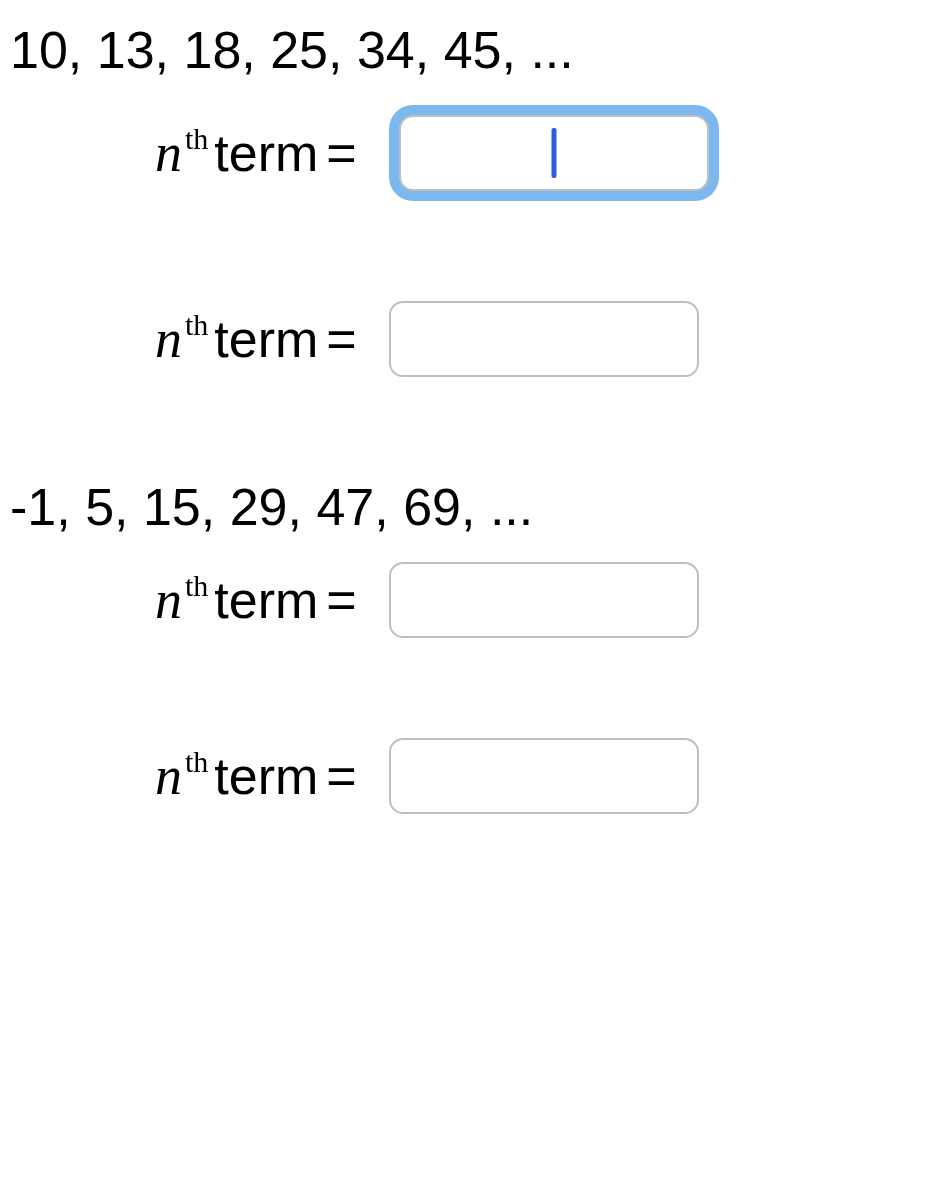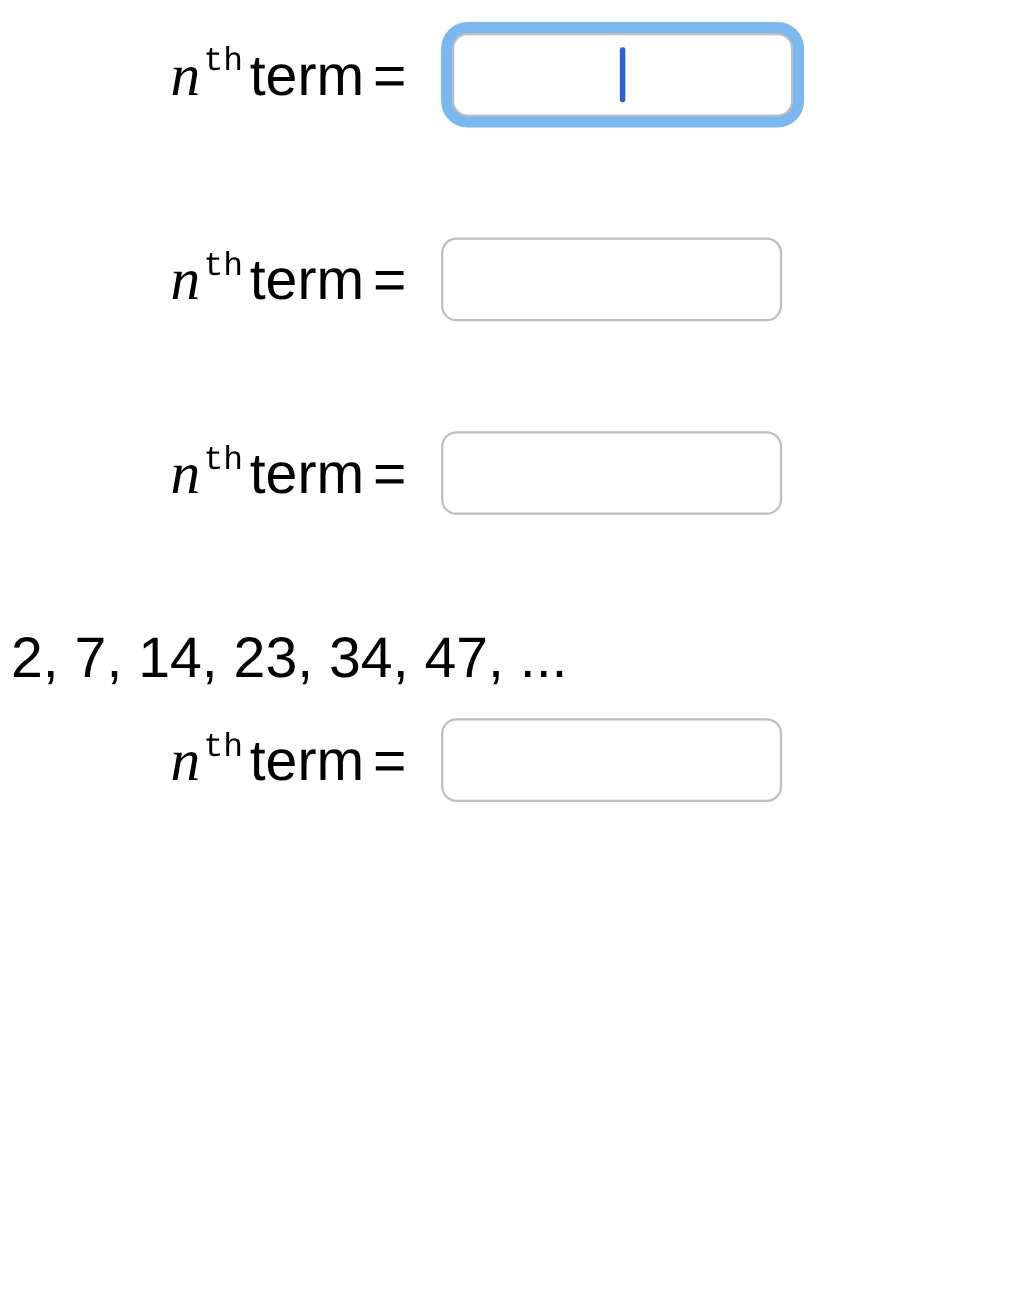--- a/index.html
+++ b/index.html
@@ -36,21 +36,21 @@
       display: flex;
       align-items: baseline;
       margin-right: 18px;
     }
     .nvar {
       font-family: 'Times New Roman', Times, serif;
       font-style: italic;
       font-size: 54px;
     }
     .sup {
-      font-family: Liberation Mono, monospace;
+      font-family: Liberation Serif, serif;
       font-size: 30px;
       position: relative;
       top: -22px;
       margin-left: 3px;
       margin-right: 6px;
       font-style: normal;
     }
     .equals {
       margin: 0 14px 0 8px;
     }
@@ -89,20 +89,21 @@
       height: 50px;
       background: #2b5fd9;
       border-radius: 2px;
       pointer-events: none;
     }
   </style>
 </head>
 <body>
 
 <div class="problem">
+  <div class="sequence">10, 13, 18, 25, 34, 45, ...</div>
   <div class="answer-row">
     <span class="nth-label">
       <span class="nvar">n</span>
       <span class="sup">th</span>
       <span>term</span>
       <span class="equals">=</span>
     </span>
     <span class="input-wrap focused">
       <input class="answer-input" type="text" value="" style="">
       <span class="caret"></span>
@@ -118,35 +119,35 @@
       <span>term</span>
       <span class="equals">=</span>
     </span>
     <span class="input-wrap">
       <input class="answer-input" type="text" value="" style="">
     </span>
   </div>
 </div>
 
 <div class="problem">
+  <div class="sequence">-1, 5, 15, 29, 47, 69, ...</div>
   <div class="answer-row">
     <span class="nth-label">
       <span class="nvar">n</span>
       <span class="sup">th</span>
       <span>term</span>
       <span class="equals">=</span>
     </span>
     <span class="input-wrap">
       <input class="answer-input" type="text" value="" style="">
     </span>
   </div>
 </div>
 
 <div class="problem">
-  <div class="sequence">2, 7, 14, 23, 34, 47, ...</div>
   <div class="answer-row">
     <span class="nth-label">
       <span class="nvar">n</span>
       <span class="sup">th</span>
       <span>term</span>
       <span class="equals">=</span>
     </span>
     <span class="input-wrap">
       <input class="answer-input" type="text" value="" style="">
     </span>

